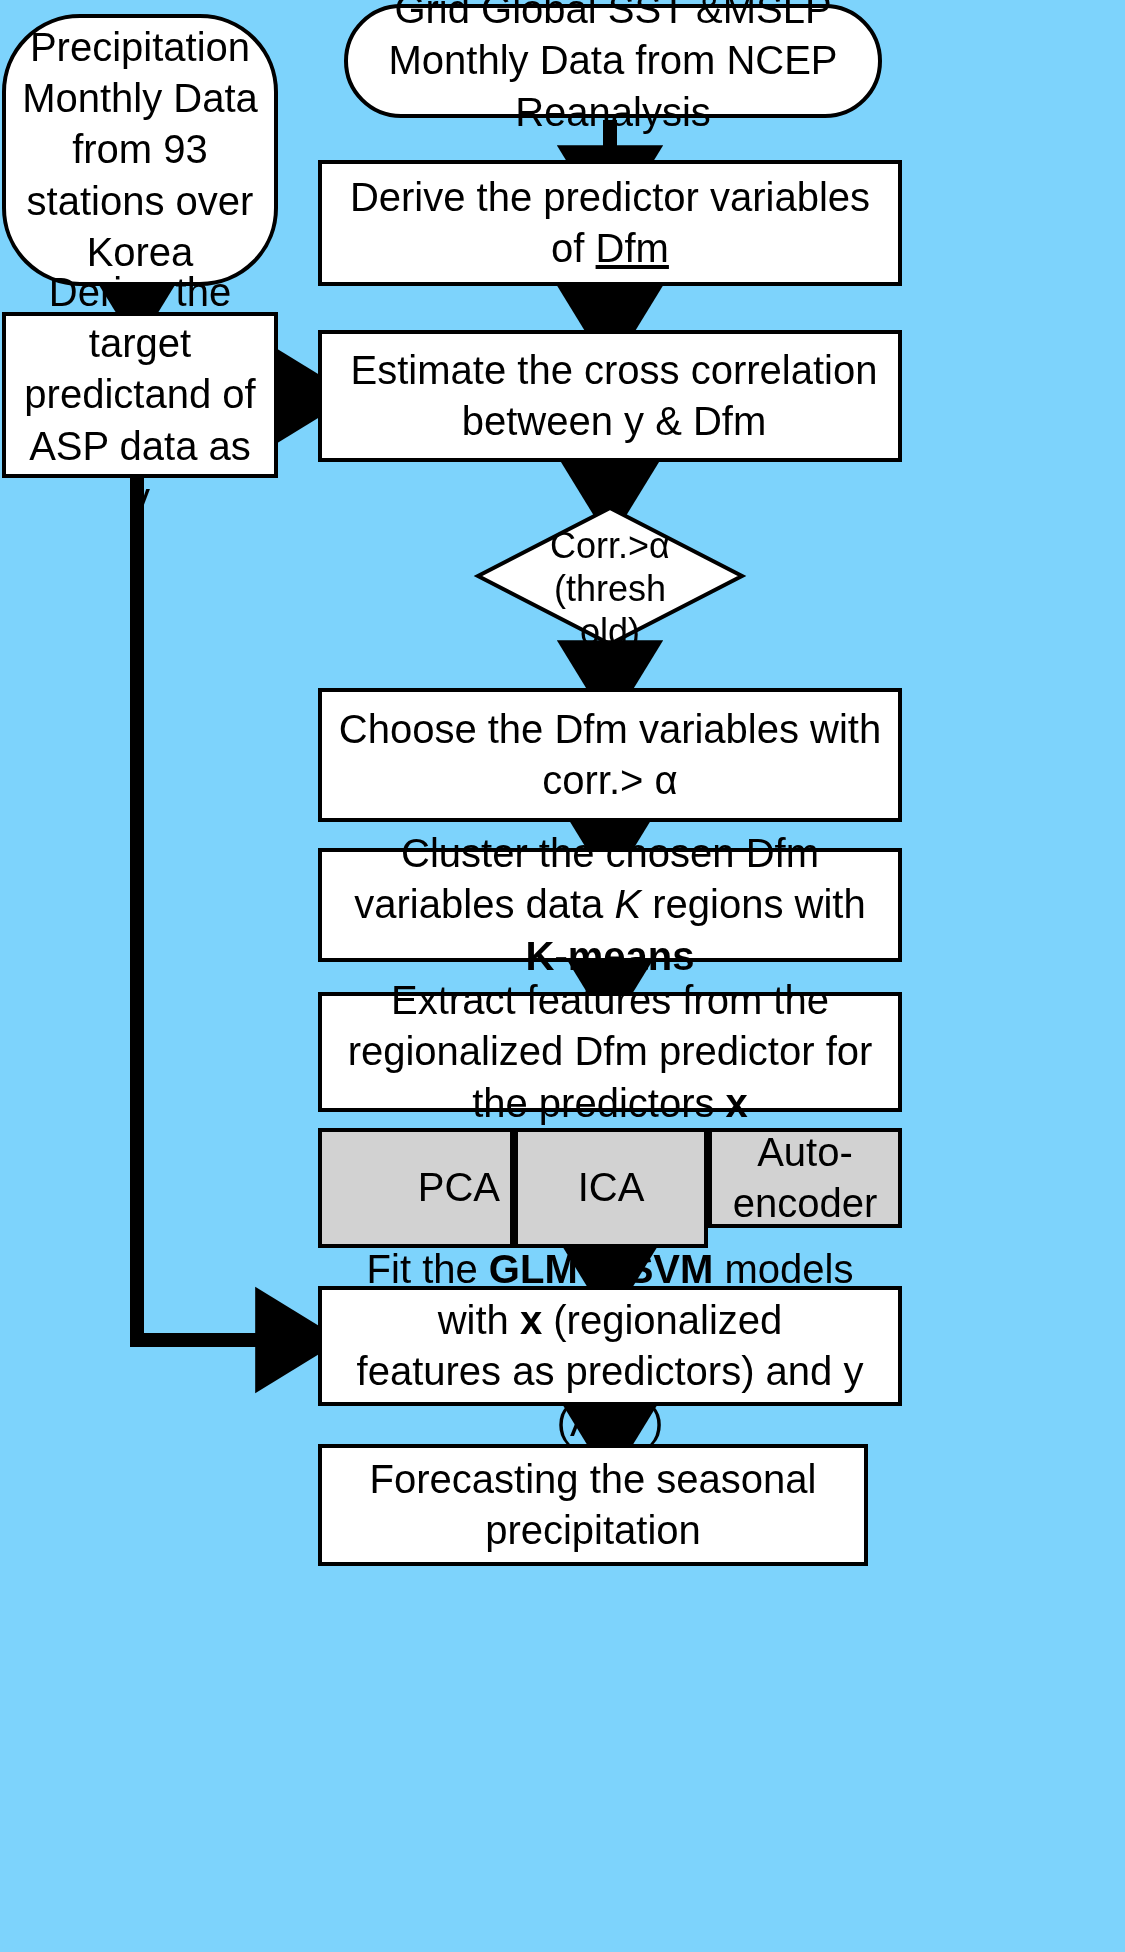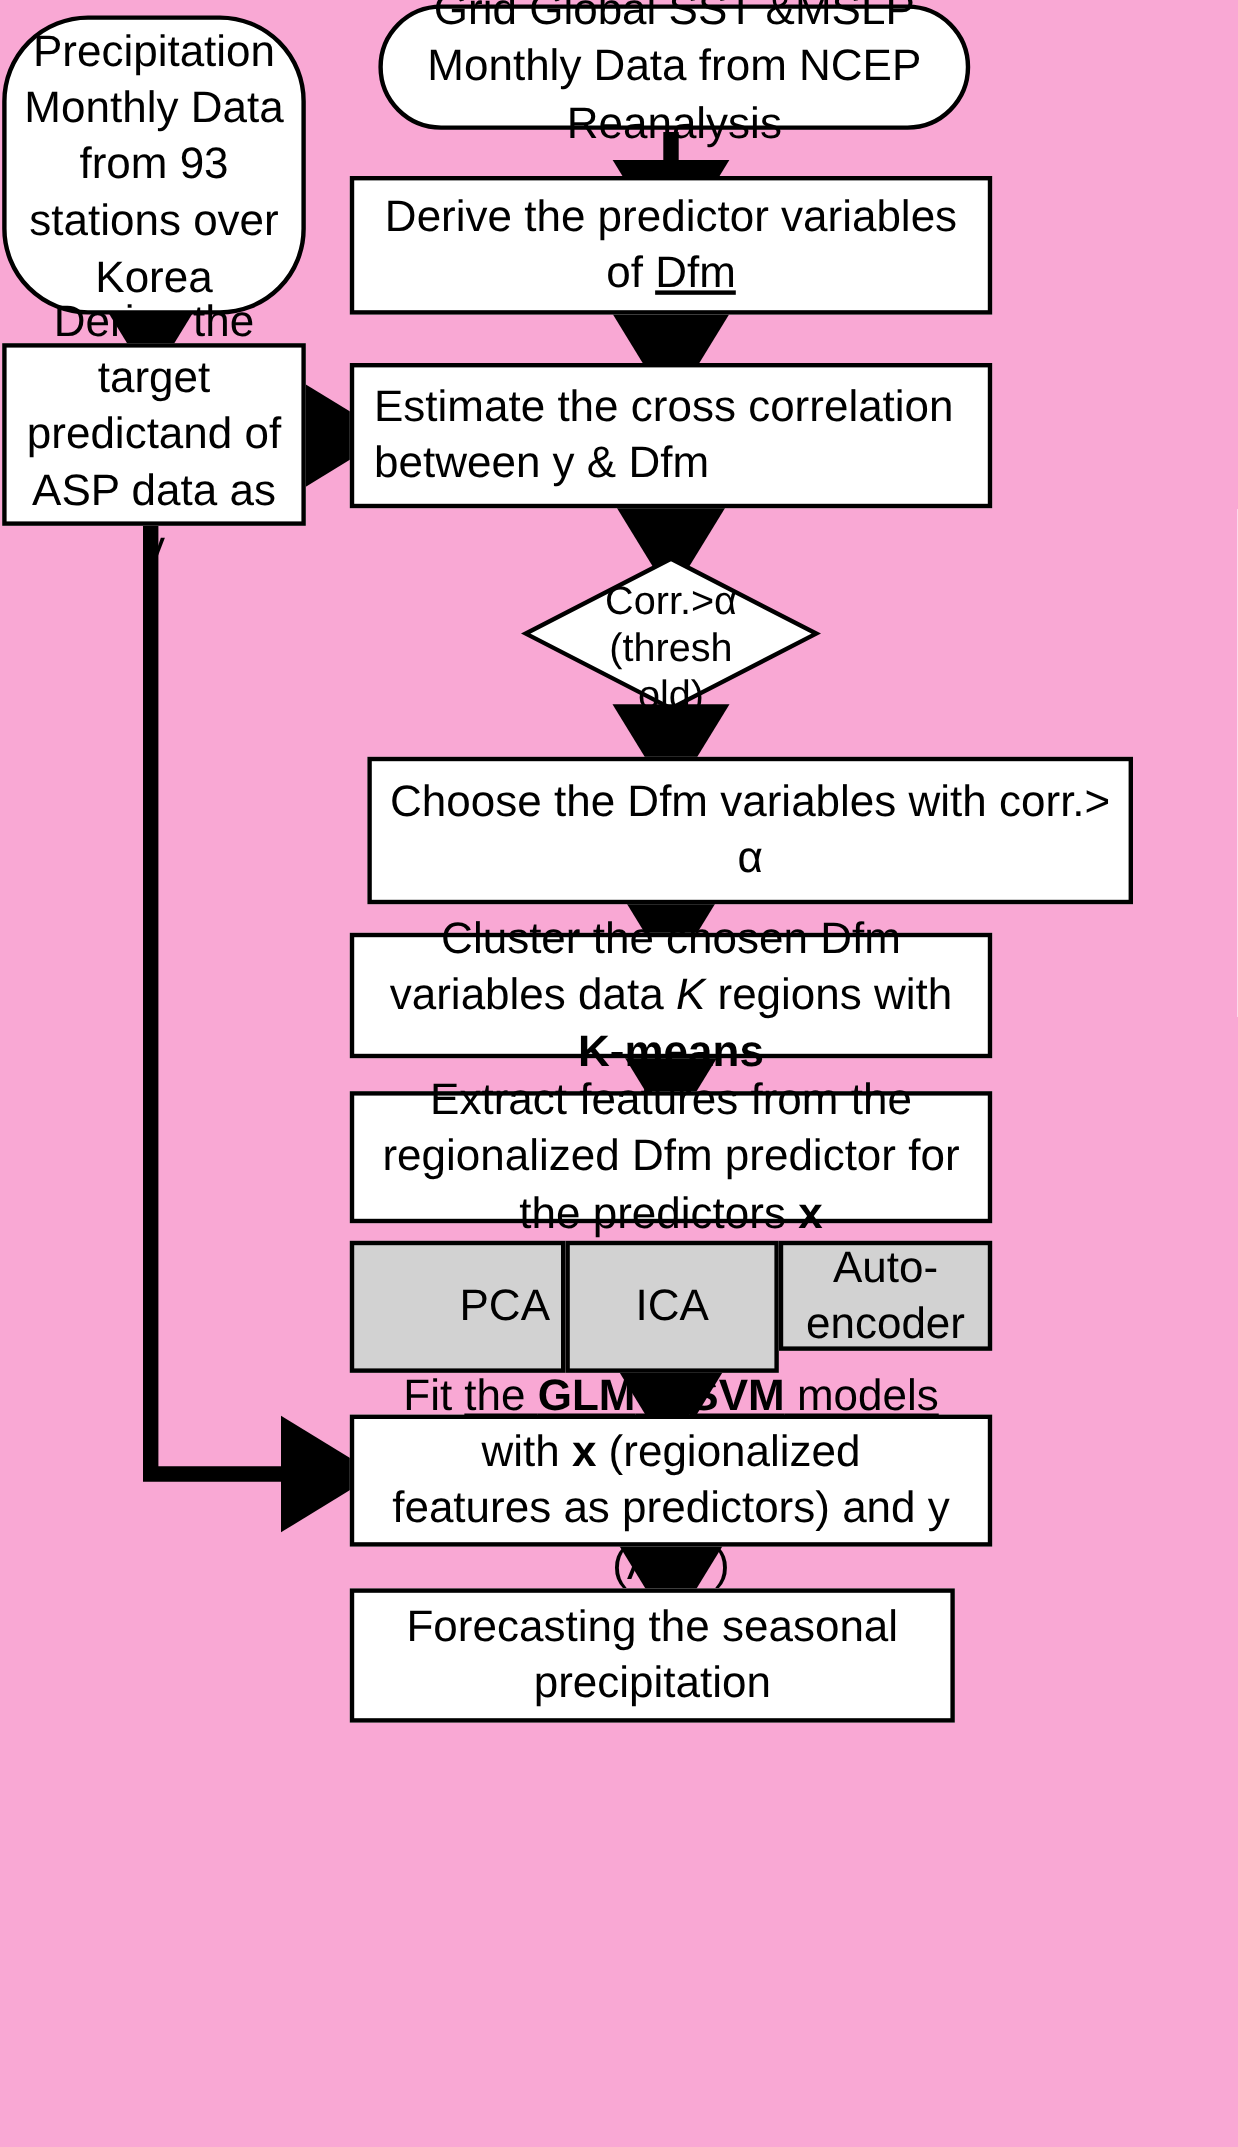--- a/index.html
+++ b/index.html
@@ -6,21 +6,21 @@
   html,body{margin:0;padding:0;background:#ffffff;}
   body{
     font-family:"Liberation Sans","DejaVu Sans",sans-serif;
     color:#000000;
     -webkit-font-smoothing:antialiased;
   }
   #canvas{
     position:relative;
     width:1125px;
     height:1952px;
-    background:#f9a8d4;
+    background:#7dd3fc;
     overflow:hidden;
   }
   .node{
     position:absolute;
     box-sizing:border-box;
     border:4px solid #000000;
     background:#ffffff;
     display:flex;
     align-items:center;
     justify-content:center;
@@ -99,30 +99,30 @@
     <span class="txt">Derive the target predictand of ASP data as y</span>
   </div>
 
   <div class="node fs40" style="left:318px;top:160px;width:584px;height:126px;">
     <span class="txt">
       <span>Derive the predictor variables of </span><u class="ul">Dfm</u>
     </span>
   </div>
 
   <div class="node fs40" style="left:318px;top:330px;width:584px;height:132px;justify-content:flex-start;text-align:left;padding-left:18px;">
-    <span class="txt" style="text-align:left;">Estimate the cross correlation between y &amp; Dfm</span>
+    <span class="txt" style="text-align:center;">Estimate the cross correlation between y &amp; Dfm</span>
   </div>
 
   <div class="diamond-label" style="left:478px;top:524px;width:264px;">
     <div>Corr.&gt;α</div>
     <div>(thresh</div>
     <div>old)</div>
   </div>
 
-  <div class="node fs40" style="left:318px;top:688px;width:696px;height:134px;margin-left:16px;">
+  <div class="node fs40" style="left:318px;top:688px;width:584px;height:134px;">
     <span class="txt">Choose the Dfm variables with corr.&gt; α</span>
   </div>
 
   <div class="node fs40" style="left:318px;top:848px;width:584px;height:114px;">
     <span class="txt"><span>Cluster the chosen Dfm variables data </span><i class="kit">K</i><span> regions with </span><b>K-means</b></span>
   </div>
 
   <div class="node fs40" style="left:318px;top:992px;width:584px;height:120px;">
     <span class="txt"><span>Extract features from the regionalized Dfm predictor for the predictors </span><b>x</b></span>
   </div>

